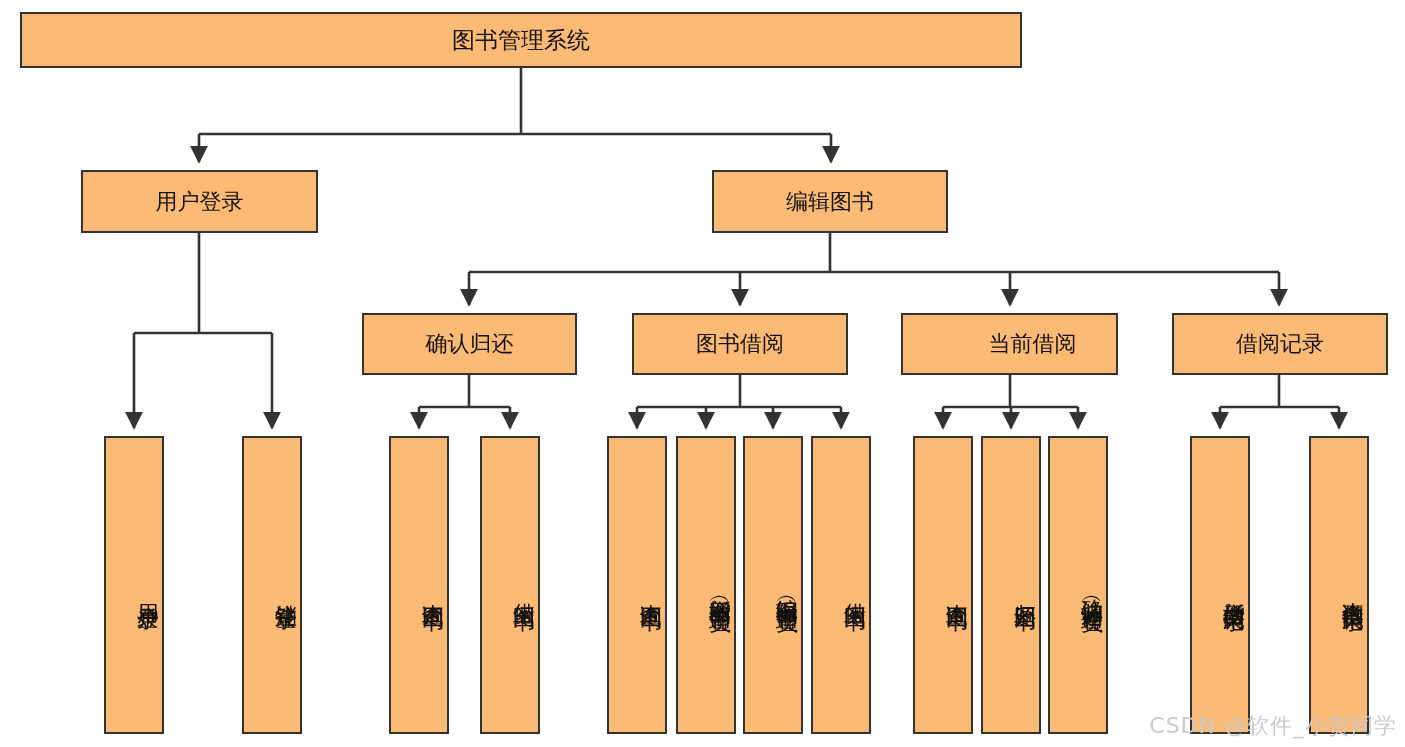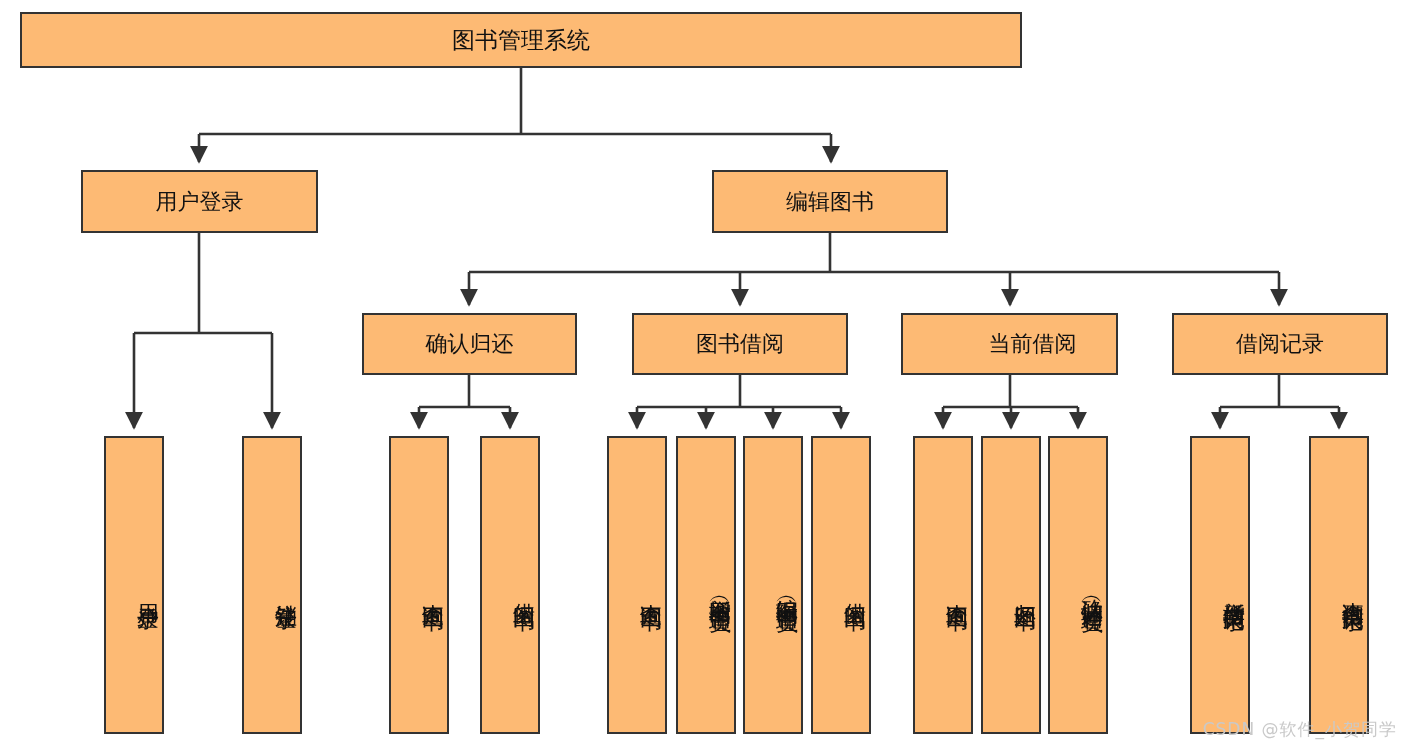--- a/index.html
+++ b/index.html
@@ -20,21 +20,21 @@
   .node.v{
     writing-mode:vertical-rl;text-orientation:upright;
     font-size:22px;letter-spacing:2px;
     align-items:flex-start;justify-content:center;
     padding-top:10px;
   }
   .node.v > span{display:block;}
   svg.edges{position:absolute;left:0;top:0;width:1405px;height:747px;pointer-events:none;}
   .watermark{
     position:absolute;right:8px;bottom:6px;
-    font-size:17px;color:#c9c9c9;letter-spacing:1px;
+    font-size:22px;color:#c9c9c9;letter-spacing:1px;
     white-space:nowrap;
   }
 </style>
 </head>
 <body>
 
 <div id="diagram">
 
   <svg class="edges" viewBox="0 0 1405 747" xmlns="http://www.w3.org/2000/svg">
     <defs>

